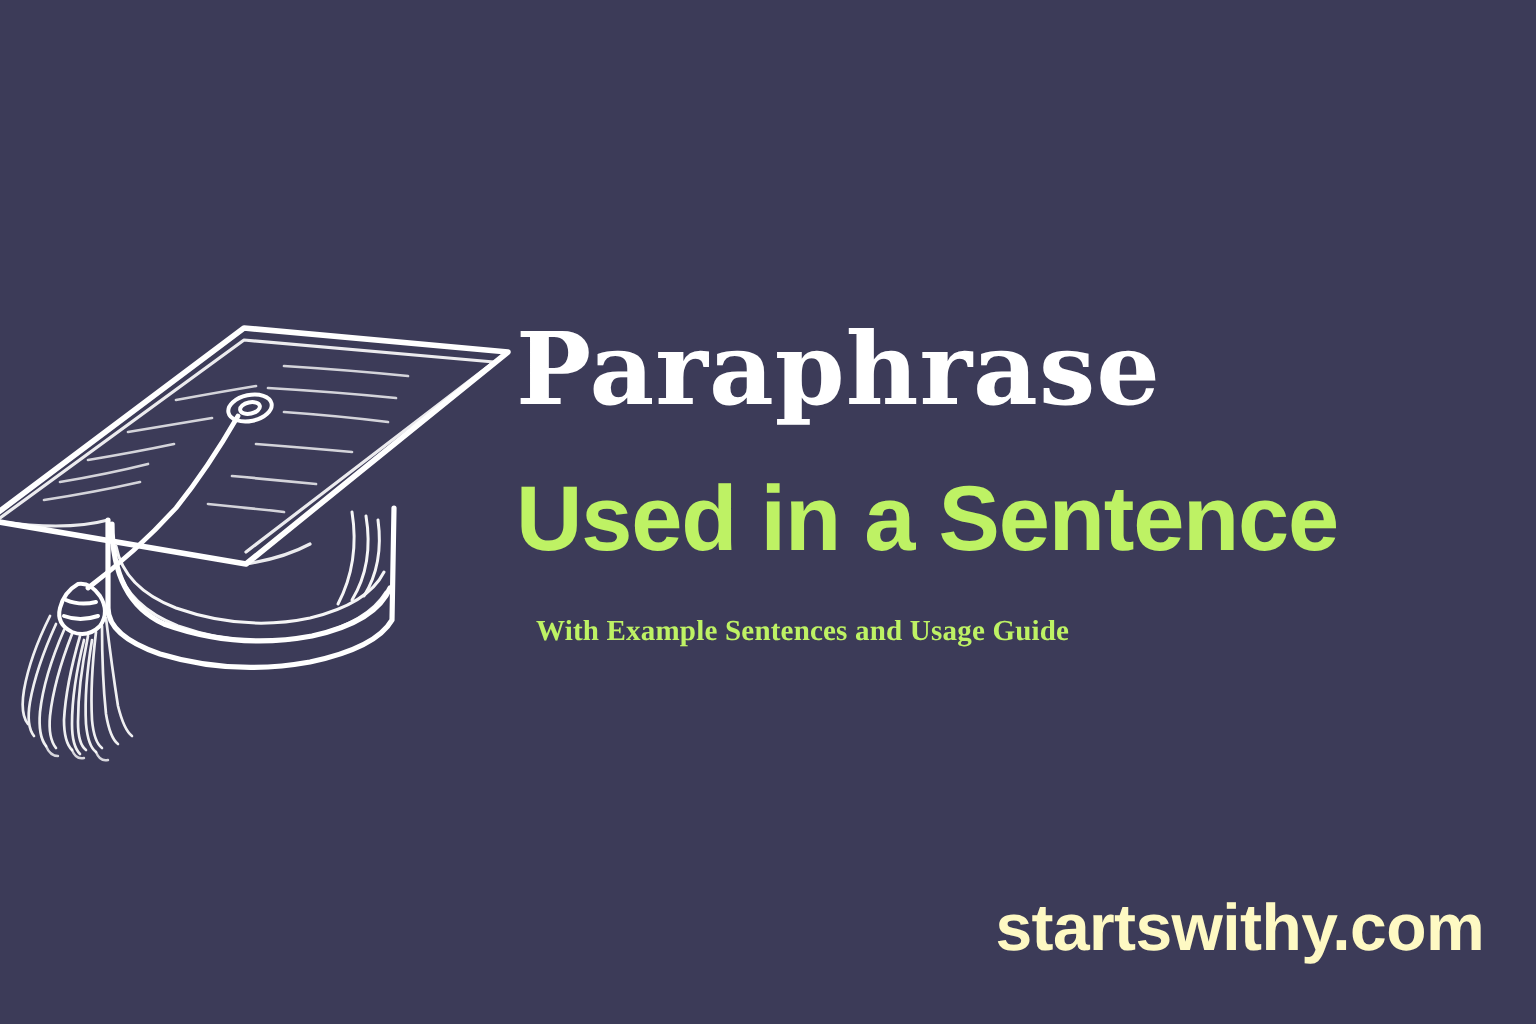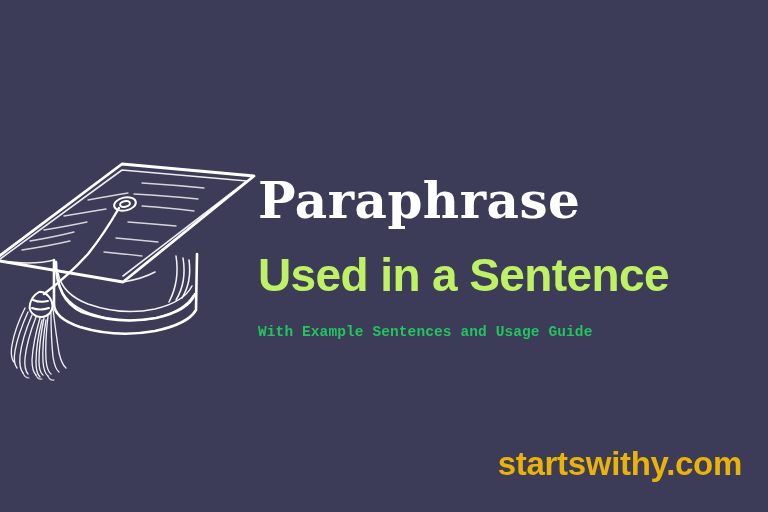--- a/index.html
+++ b/index.html
@@ -30,21 +30,21 @@
     display: block;
     width: 100%;
     height: 100%;
     overflow: visible;
   }
 
   
   #headline-block {
     position: absolute;
     left: 258px;
-    top: 176px;
+    top: 160px;
     width: 500px;
   }
   #title-serif {
     font-family: "DejaVu Serif", "Liberation Serif", serif;
     font-weight: 700;
     font-size: 50px;
     line-height: 1.0;
     letter-spacing: 0.5px;
     color: #ffffff;
     margin: 0;
@@ -54,39 +54,39 @@
     font-family: "Liberation Sans", sans-serif;
     font-weight: 700;
     font-size: 46px;
     line-height: 1.0;
     letter-spacing: -0.6px;
     color: #bef264;
     margin: 26px 0 0 0;
     white-space: nowrap;
   }
   #subtitle {
-    font-family: Liberation Mono, monospace;
+    font-family: Liberation Serif, serif;
     font-weight: 700;
     font-size: 14.5px;
     letter-spacing: 0.1px;
-    color: #22c55e;
-    margin: 26px 0 0 0;
+    color: #bef264;
+    margin: 26px 0 0 10px;
     white-space: nowrap;
   }
 
   
   #brand {
     position: absolute;
     right: 26px;
     top: 445px;
     font-family: "Liberation Sans", sans-serif;
     font-weight: 700;
     font-size: 33px;
     letter-spacing: -0.3px;
-    color: #eab308;
+    color: #fef9c3;
     white-space: nowrap;
   }
 </style>
 </head>
 <body>
 
 <div id="canvas">
 
   <div id="cap-illustration">
     <svg viewBox="0 0 290 230" xmlns="http://www.w3.org/2000/svg" fill="none" stroke="#ffffff" stroke-linecap="round" stroke-linejoin="round">

